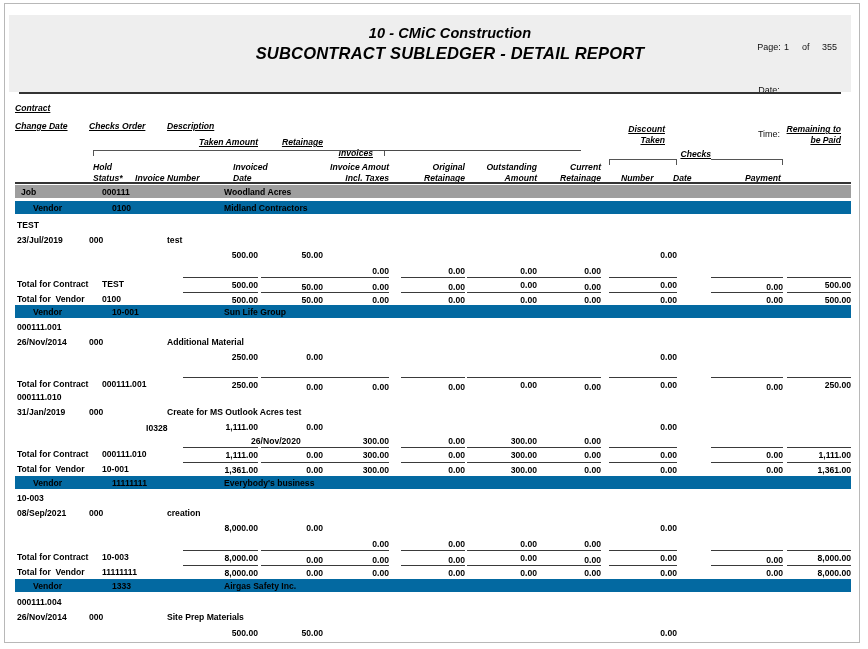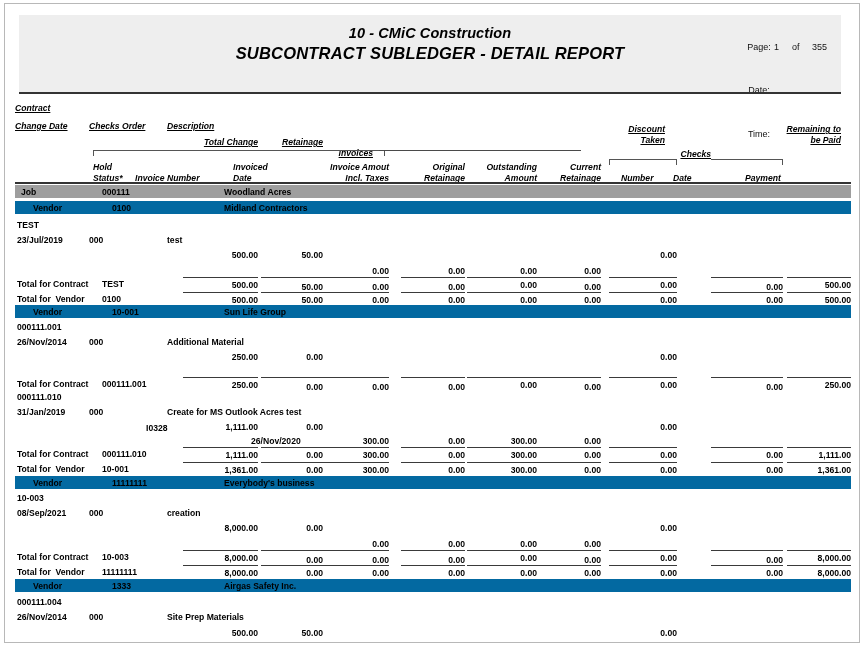--- a/index.html
+++ b/index.html
@@ -8,22 +8,23 @@
     font-family:"Liberation Sans","DejaVu Sans",sans-serif;
     color:#000;
   }
   .page{
     position:absolute;left:4px;top:3px;width:856px;height:640px;
     background:#fff;border:1px solid #b8b8b8;box-sizing:border-box;
     overflow:hidden;
   }
   
   .rpt-head{
-    position:absolute;left:14px;top:11px;width:822px;height:77px;
+    position:absolute;left:4px;top:11px;width:822px;height:77px;
     background:#eeeeee;
+    padding-left:20px;
   }
   .rpt-head .title1,.rpt-head .title2{
     position:absolute;width:100%;text-align:center;
     font-style:italic;font-weight:bold;color:#000;
   }
   .rpt-head .title1{top:10px;font-size:14.5px;letter-spacing:.1px;}
   .rpt-head .title2{top:29px;font-size:16.5px;letter-spacing:.2px;}
   .pagebox{position:absolute;right:14px;top:10px;font-size:9px;line-height:14.5px;color:#111;}
   .pagebox .row{white-space:pre;}
   .pagebox .lbl{display:inline-block;width:30px;text-align:center;}
@@ -82,21 +83,21 @@
     </div>
   </div>
   <div class="head-rule"></div>
 
   <div class="colhead">
     <div class="ch u" style="left:10px;top:7px;">Contract</div>
     <div class="ch u" style="left:10px;top:25px;">Change Date</div>
     <div class="ch u" style="left:84px;top:25px;">Checks Order</div>
     <div class="ch u" style="left:162px;top:25px;">Description</div>
 
-    <div class="ch u r" style="left:178px;top:41px;width:75px;">Total Change</div>
+    <div class="ch u r" style="left:178px;top:41px;width:75px;">Taken Amount</div>
     <div class="ch u r" style="left:256px;top:41px;width:62px;">Retainage</div>
 
     <div class="ch u r" style="left:296px;top:52px;width:72px;">Invoices</div>
 
     <div class="ch u r" style="left:596px;top:28px;width:64px;">Discount</div>
     <div class="ch u r" style="left:596px;top:39px;width:64px;">Taken</div>
 
     <div class="ch u r" style="left:634px;top:53px;width:72px;">Checks</div>
 
     <div class="ch u r" style="left:760px;top:28px;width:76px;">Remaining to</div>

